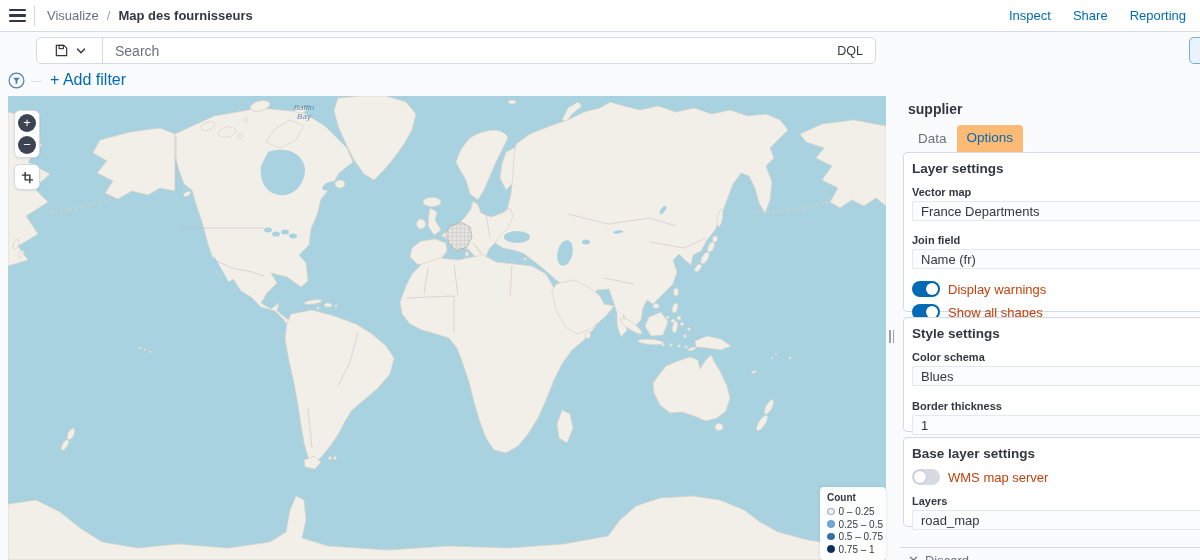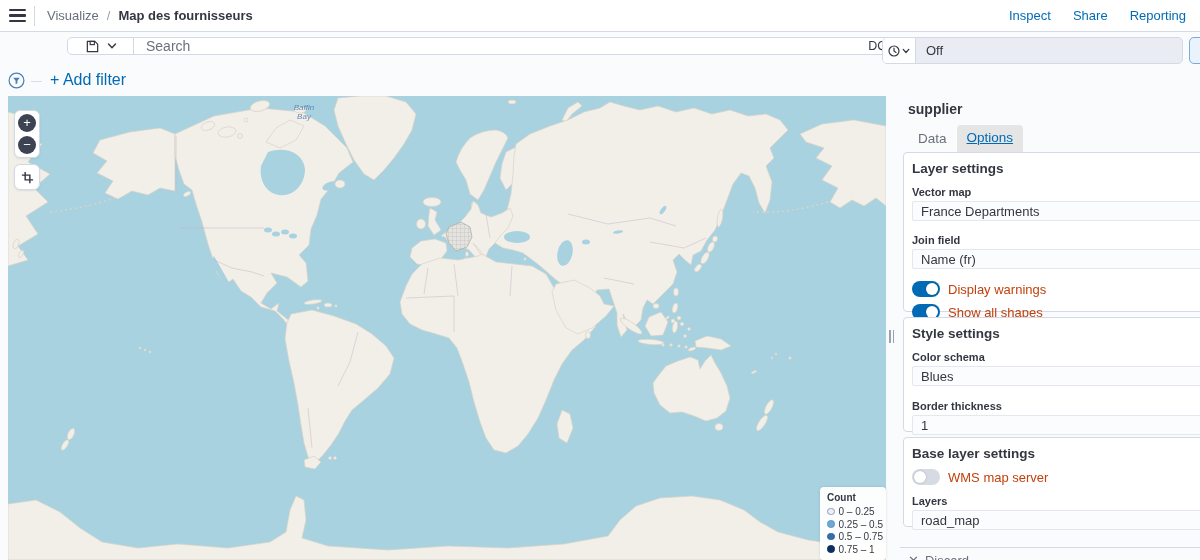--- a/index.html
+++ b/index.html
@@ -16,22 +16,22 @@
   .hdr-divider { width:1px; height:20px; background:#d3dae6; }
   .breadcrumb { display:flex; align-items:center; gap:8px; margin-left:12px; font-size:13px; }
   .crumb-section { color:#69707d; }
   .crumb-sep { color:#98a2b3; }
   .crumb-current { color:#343741; font-weight:600; }
   .hdr-actions { margin-left:auto; margin-right:14px; display:flex; gap:22px;justify-content:space-between; }
   .hdr-actions a { color:var(--accent); font-size:13px; text-decoration:none; cursor:pointer; }
 
   
   .query-row { position:absolute; left:0; top:32px; width:1200px; height:34px; }
-  .search-bar { position:absolute; left:36px; top:5px; width:840px; height:18px; background:#fff;
-    border:1px solid #d3dae6; border-radius:5px; display:flex; align-items:center;margin-left:31px; }
+  .search-bar { position:absolute; left:36px; top:5px; width:840px; height:27px; background:#fff;
+    border:1px solid #d3dae6; border-radius:5px; display:flex; align-items:center; }
   .saved-query-btn { width:66px; height:100%; border:none; background:none; border-right:1px solid #d3dae6;
     display:flex; align-items:center; justify-content:center; gap:7px; cursor:pointer; }
   .search-input { flex:1; border:none; outline:none; background:transparent; font-size:14px;
     padding:0 12px; color:#343741; font-family:inherit; }
   .search-input::placeholder { color:#69707d; }
   .dql-btn { border:none; background:none; font-size:12.5px; color:#343741; padding:0 12px;
     cursor:pointer; font-family:inherit; }
   .time-picker { position:absolute; left:882px; top:5px; width:301px; height:27px;
     border:1px solid #d3dae6; border-radius:5px; background:#e9edf3; display:flex; overflow:hidden; }
   .quick-select-btn { width:33px; background:#fff; border:none; border-right:1px solid #d3dae6;
@@ -77,22 +77,22 @@
   
   .panel-resizer { position:absolute; left:889px; top:330px; width:8px; height:14px;
     display:flex; gap:2px; cursor:col-resize; }
   .panel-resizer i { width:1.5px; height:13px; background:#98a2b3; }
 
   
   .side-panel { position:absolute; left:900px; top:96px; width:300px; height:464px; }
   .panel-title { font-size:14px; font-weight:700; color:#343741; margin:5px 0 0 8px; }
   .tabs { display:flex; margin:8px 0 8px 8px; }
   .tab { font-size:13.5px; padding:5px 10px 7px; cursor:pointer; color:#69707d; background:none; border:none; font-family:inherit; }
-  .tab.selected { color:var(--accent); background:#e5e5e5; border-bottom:2px solid var(--accent);
-    text-decoration:underline; border-radius:4px 4px 0 0; }
+  .tab.selected { color:var(--accent); background:#fdba74; border-bottom:2px solid var(--accent);
+    border-radius:4px 4px 0 0; }
   .card { position:absolute; left:3px; width:304px; background:#fff; border:1px solid #d3dae6;
     border-radius:4px; padding:8px 0 8px 8px; }
   .card-title { font-size:13.5px; font-weight:700; color:#343741; }
   .field-label { font-size:11px; font-weight:700; color:#343741; margin-top:10px; }
   .field { display:block; width:310px; height:20px; margin-top:3px; background:#fbfcfd;
     border:1px solid #e2e7f0; border-radius:2px; font-size:13px; color:#343741; padding:0 8px;
     font-family:inherit; }
   .toggle-row { display:flex; align-items:center; gap:8px; }
   .switch { width:28px; height:16px; border-radius:8px; position:relative; flex:none; cursor:pointer; }
   .switch.on { background:var(--accent); }
@@ -135,32 +135,20 @@
         <path d="M2.5 2.5 H10.5 L13.5 5.5 V13.5 H2.5 Z" fill="none" stroke="#343741" stroke-width="1.3"></path>
         <rect x="5.5" y="2.5" width="4.5" height="3.5" fill="none" stroke="#343741" stroke-width="1.2"></rect>
       </svg>
       <svg width="10" height="10" viewBox="0 0 10 10">
         <path d="M1.5 3 L5 6.8 L8.5 3" fill="none" stroke="#343741" stroke-width="1.4" stroke-linecap="round"></path>
       </svg>
     </button>
     <input class="search-input" placeholder="Search" style="">
     <button class="dql-btn">DQL</button>
   </div>
-  <div class="time-picker">
-    <button class="quick-select-btn">
-      <svg width="12" height="12" viewBox="0 0 12 12">
-        <circle cx="6" cy="6" r="5" fill="none" stroke="#343741" stroke-width="1.2"></circle>
-        <path d="M6 3.2 V6 L8 7.4" fill="none" stroke="#343741" stroke-width="1.2" stroke-linecap="round"></path>
-      </svg>
-      <svg width="8" height="8" viewBox="0 0 10 10">
-        <path d="M1.5 3 L5 6.8 L8.5 3" fill="none" stroke="#343741" stroke-width="1.6" stroke-linecap="round"></path>
-      </svg>
-    </button>
-    <div class="time-display">Off</div>
-  </div>
   <button class="update-sliver"></button>
 </div>
 
 <div class="filter-row">
   <span class="filter-icon-wrap">
     <svg width="17" height="17" viewBox="0 0 17 17">
       <circle cx="8.5" cy="8.5" r="7.4" fill="none" stroke="#4a7fb5" stroke-width="1.2"></circle>
       <path d="M5.2 5.8 H11.8 L9.4 8.7 V11.3 L7.6 12.2 V8.7 Z" fill="#4a7fb5"></path>
     </svg>
   </span>

